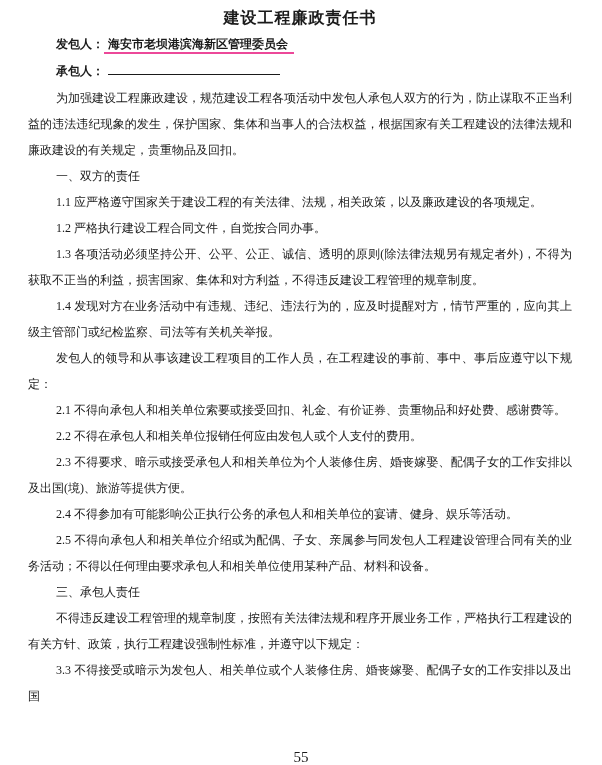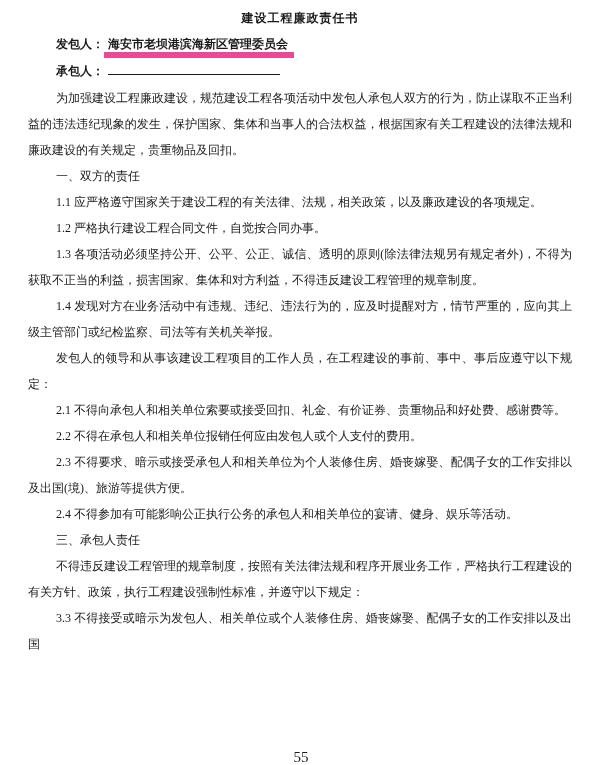--- a/index.html
+++ b/index.html
@@ -15,34 +15,34 @@
     padding: 5px 30px 0 28px;
     overflow: hidden;
     background: #ffffff;
     font-family: "Liberation Serif", "DejaVu Serif", serif;
     font-size: 12px;
     line-height: 26px;
     color: #1a1a1a;
   }
   .doc-title {
     margin: 0;
-    font-size: 12px;
+    font-size: 16px;
     font-weight: bold;
     text-align: center;
     line-height: 26px;
     letter-spacing: 1px;
   }
   .party-line {
     line-height: 27px;
     padding-left: 28px;
     font-weight: bold;
     white-space: nowrap;
   }
   .party-value {
-    border-bottom: 6px solid #ec4899;
+    border-bottom: 2px solid #ec4899;
     padding: 0 6px 1px 4px;
   }
   .blank-field {
     display: inline-block;
     width: 172px;
     height: 12px;
     margin-left: 4px;
     border-bottom: 1px solid #1a1a1a;
     vertical-align: baseline;
   }
@@ -81,20 +81,21 @@
   <p class="para">1.1 应严格遵守国家关于建设工程的有关法律、法规，相关政策，以及廉政建设的各项规定。</p>
   <p class="para">1.2 严格执行建设工程合同文件，自觉按合同办事。</p>
   <p class="para">1.3 各项活动必须坚持公开、公平、公正、诚信、透明的原则(除法律法规另有规定者外)，不得为获取不正当的利益，损害国家、集体和对方利益，不得违反建设工程管理的规章制度。</p>
   <p class="para">1.4 发现对方在业务活动中有违规、违纪、违法行为的，应及时提醒对方，情节严重的，应向其上级主管部门或纪检监察、司法等有关机关举报。</p>
 
   <p class="para">发包人的领导和从事该建设工程项目的工作人员，在工程建设的事前、事中、事后应遵守以下规定：</p>
   <p class="para">2.1 不得向承包人和相关单位索要或接受回扣、礼金、有价证券、贵重物品和好处费、感谢费等。</p>
   <p class="para">2.2 不得在承包人和相关单位报销任何应由发包人或个人支付的费用。</p>
   <p class="para">2.3 不得要求、暗示或接受承包人和相关单位为个人装修住房、婚丧嫁娶、配偶子女的工作安排以及出国(境)、旅游等提供方便。</p>
   <p class="para">2.4 不得参加有可能影响公正执行公务的承包人和相关单位的宴请、健身、娱乐等活动。</p>
+  <p class="para">2.5 不得向承包人和相关单位介绍或为配偶、子女、亲属参与同发包人工程建设管理合同有关的业务活动；不得以任何理由要求承包人和相关单位使用某种产品、材料和设备。</p>
 
   <p class="para heading">三、承包人责任</p>
   <p class="para">不得违反建设工程管理的规章制度，按照有关法律法规和程序开展业务工作，严格执行工程建设的有关方针、政策，执行工程建设强制性标准，并遵守以下规定：</p>
   <p class="para">3.3 不得接受或暗示为发包人、相关单位或个人装修住房、婚丧嫁娶、配偶子女的工作安排以及出国</p>
 
   <div class="page-number">55</div>
 
 </div>
 
 </body></html>

